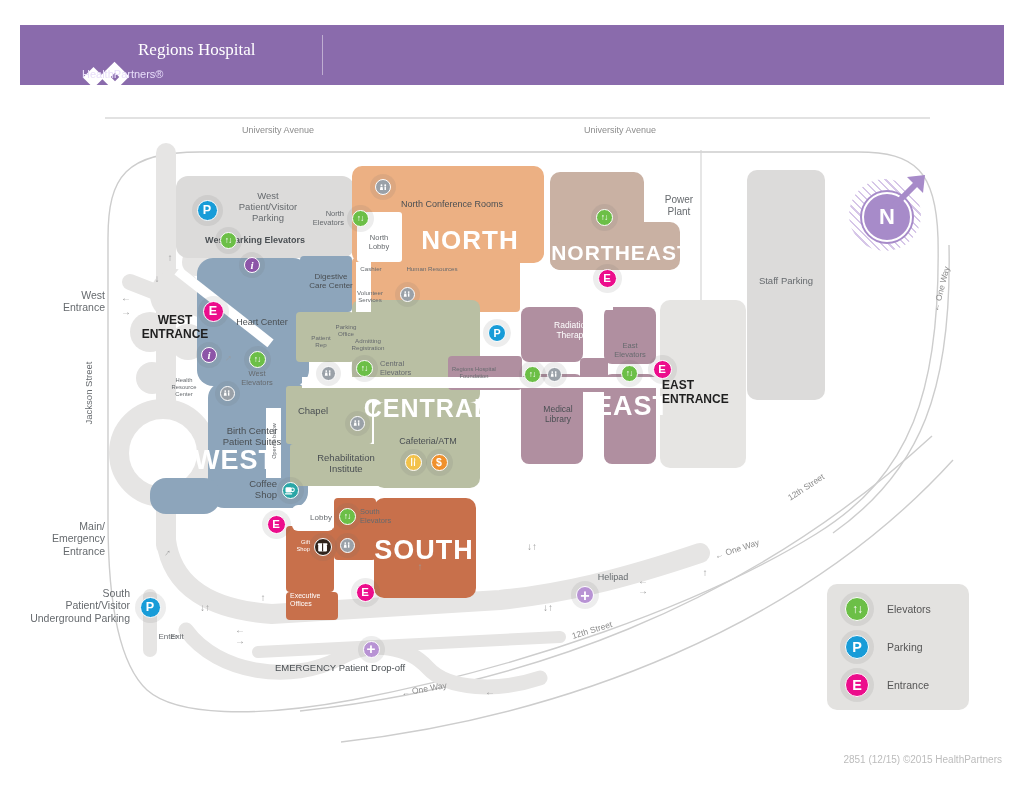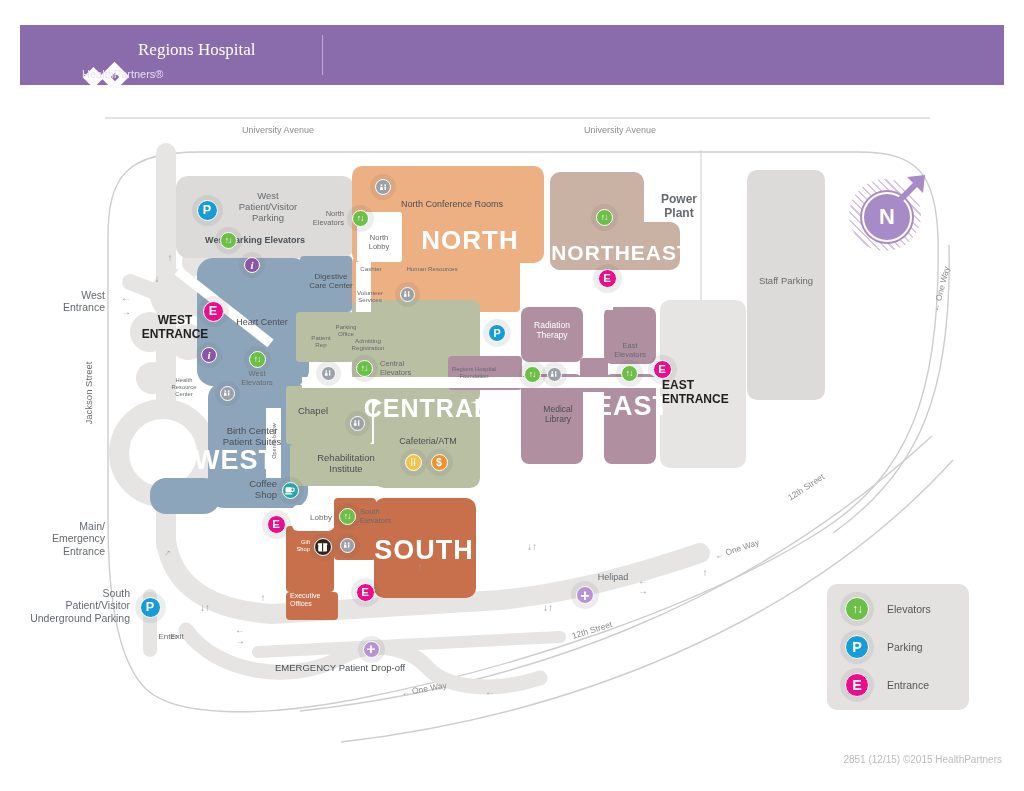--- a/index.html
+++ b/index.html
@@ -162,21 +162,21 @@
 Lobby</div>
       <div class="lbl" style="left: 452px; top: 204px; font-size: 9px; color: rgb(74, 79, 83); font-weight: normal; transform: translate(-50%, -50%); letter-spacing: 0px;">North Conference Rooms</div>
       <div class="lbl" style="left: 470px; top: 240px; font-size: 26px; color: rgb(255, 255, 255); font-weight: bold; transform: translate(-50%, -50%); letter-spacing: 1px;">NORTH</div>
       <div class="lbl" style="left: 371px; top: 269px; font-size: 6.2px; color: rgb(102, 106, 110); font-weight: normal; transform: translate(-50%, -50%); letter-spacing: 0px;">Cashier</div>
       <div class="lbl" style="left: 432px; top: 269px; font-size: 6.2px; color: rgb(102, 106, 110); font-weight: normal; transform: translate(-50%, -50%); letter-spacing: 0px;">Human Resources</div>
       <div class="lbl" style="left: 370px; top: 296px; font-size: 6.2px; color: rgb(102, 106, 110); font-weight: normal; transform: translate(-50%, -50%); letter-spacing: 0px;">Volunteer
 Services</div>
       <div class="lbl" style="left: 331px; top: 281px; font-size: 8px; color: rgb(74, 79, 83); font-weight: normal; transform: translate(-50%, -50%); letter-spacing: 0px;">Digestive
 Care Center</div>
       <div class="lbl" style="left: 621px; top: 253px; font-size: 21px; color: rgb(255, 255, 255); font-weight: bold; transform: translate(-50%, -50%); letter-spacing: 1px;">NORTHEAST</div>
-      <div class="lbl" style="left: 679px; top: 206px; font-size: 12px; color: rgb(102, 106, 110); font-weight: bold; transform: translate(-50%, -50%); letter-spacing: 0px;">Power
+      <div class="lbl" style="left: 679px; top: 206px; font-size: 10px; color: rgb(102, 106, 110); font-weight: normal; transform: translate(-50%, -50%); letter-spacing: 0px;">Power
 Plant</div>
       <div class="lbl" style="left: 786px; top: 281px; font-size: 9.5px; color: rgb(102, 106, 110); font-weight: normal; transform: translate(-50%, -50%); letter-spacing: 0px;">Staff Parking</div>
       <div class="lbl" style="left: 262px; top: 322px; font-size: 9px; color: rgb(74, 79, 83); font-weight: normal; transform: translate(-50%, -50%); letter-spacing: 0px;">Heart Center</div>
       <div class="lbl" style="left: 175px; top: 327px; font-size: 12px; color: rgb(31, 31, 31); font-weight: bold; transform: translate(-50%, -50%); letter-spacing: 0px;">WEST
 ENTRANCE</div>
       <div class="lbl" style="left: 257px; top: 379px; font-size: 7.5px; color: rgb(102, 106, 110); font-weight: normal; transform: translate(-50%, -50%); letter-spacing: 0px;">West
 Elevators</div>
       <div class="lbl" style="left: 184px; top: 387px; font-size: 5.8px; color: rgb(102, 106, 110); font-weight: normal; transform: translate(-50%, -50%); letter-spacing: 0px;">Health
 Resource
 Center</div>
@@ -192,21 +192,21 @@
 Registration</div>
       <div class="lbl l" style="left: 380px; top: 369px; font-size: 7.5px; color: rgb(102, 106, 110); font-weight: normal; transform: translate(0px, -50%); letter-spacing: 0px;">Central
 Elevators</div>
       <div class="lbl" style="left: 427px; top: 409px; font-size: 25px; color: rgb(255, 255, 255); font-weight: bold; transform: translate(-50%, -50%); letter-spacing: 1px;">CENTRAL</div>
       <div class="lbl" style="left: 428px; top: 441px; font-size: 9px; color: rgb(74, 79, 83); font-weight: normal; transform: translate(-50%, -50%); letter-spacing: 0px;">Cafeteria/ATM</div>
       <div class="lbl" style="left: 313px; top: 411px; font-size: 9.5px; color: rgb(74, 79, 83); font-weight: normal; transform: translate(-50%, -50%); letter-spacing: 0px;">Chapel</div>
       <div class="lbl" style="left: 346px; top: 463px; font-size: 9.5px; color: rgb(74, 79, 83); font-weight: normal; transform: translate(-50%, -50%); letter-spacing: 0px;">Rehabilitation
 Institute</div>
       <div class="lbl" style="left: 474px; top: 373px; font-size: 5.8px; color: rgb(102, 106, 110); font-weight: normal; transform: translate(-50%, -50%); letter-spacing: 0px;">Regions Hospital
 Foundation</div>
-      <div class="lbl" style="left: 552px; top: 330px; font-size: 8.5px; color: rgb(255, 255, 255); font-weight: normal; transform: translate(-50%, -50%); letter-spacing: 0px; text-align: center;">Radiation
+      <div class="lbl" style="left: 572px; top: 330px; font-size: 8.5px; color: rgb(255, 255, 255); font-weight: normal; transform: translate(-50%, -50%); letter-spacing: 0px; text-align: center;">Radiation
 Therapy</div>
       <div class="lbl" style="left: 558px; top: 414px; font-size: 8.5px; color: rgb(74, 79, 83); font-weight: normal; transform: translate(-50%, -50%); letter-spacing: 0px;">Medical
 Library</div>
       <div class="lbl" style="left: 630px; top: 351px; font-size: 7.5px; color: rgb(102, 106, 110); font-weight: normal; transform: translate(-50%, -50%); letter-spacing: 0px;">East
 Elevators</div>
       <div class="lbl" style="left: 632px; top: 407px; font-size: 27px; color: rgb(255, 255, 255); font-weight: bold; transform: translate(-50%, -50%); letter-spacing: 1px;">EAST</div>
       <div class="lbl l" style="left: 662px; top: 392px; font-size: 12px; color: rgb(31, 31, 31); font-weight: bold; transform: translate(0px, -50%); letter-spacing: 0px;">EAST
 ENTRANCE</div>
       <div class="lbl r" style="left: 277px; top: 489px; font-size: 9.5px; color: rgb(74, 79, 83); font-weight: normal; transform: translate(-100%, -50%); letter-spacing: 0px;">Coffee
 Shop</div>

